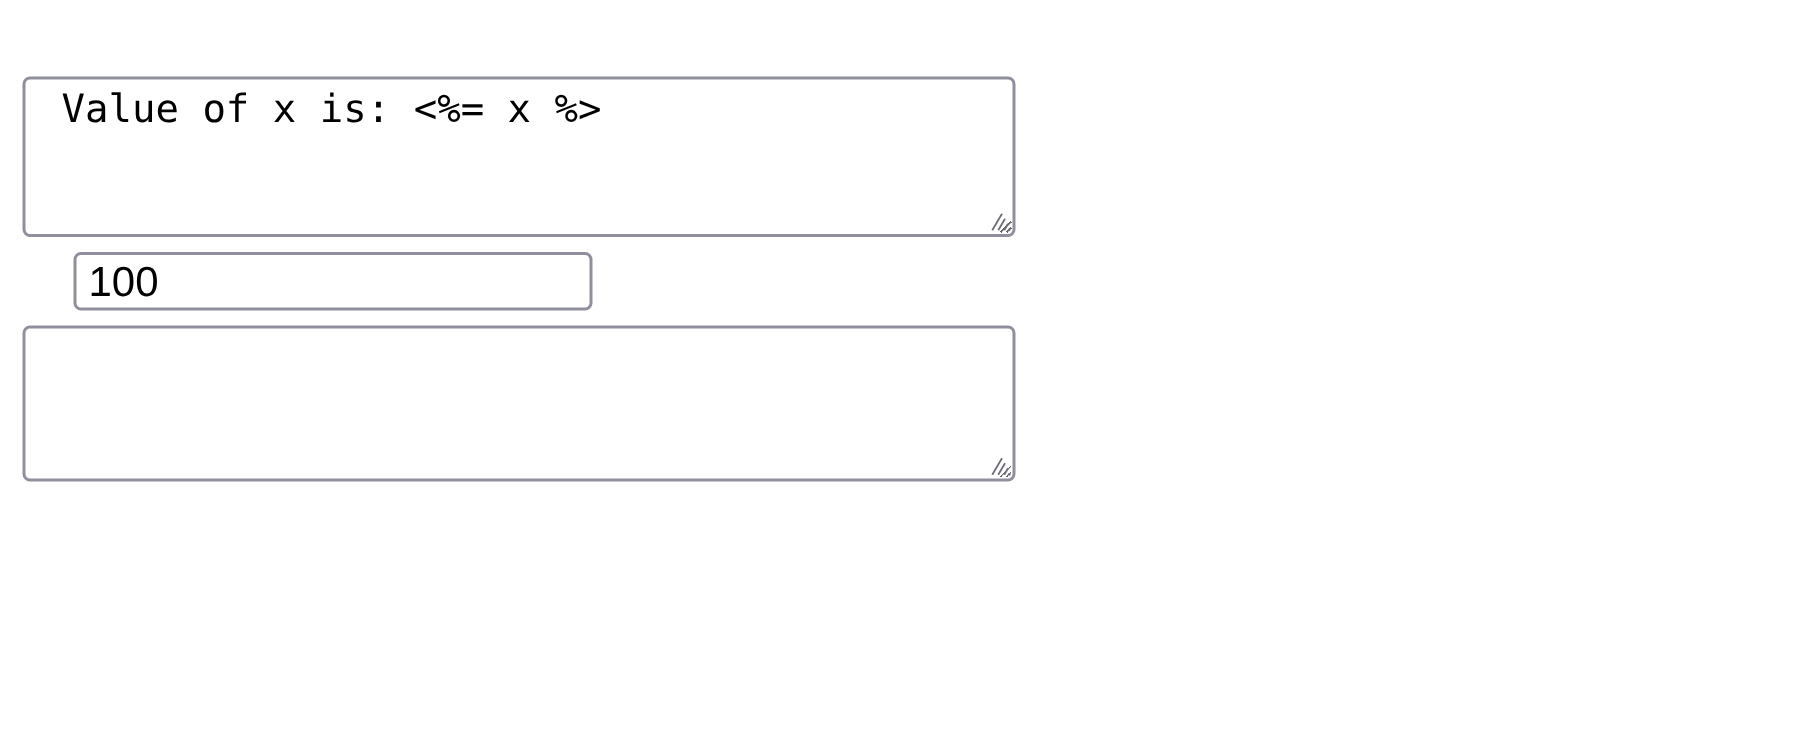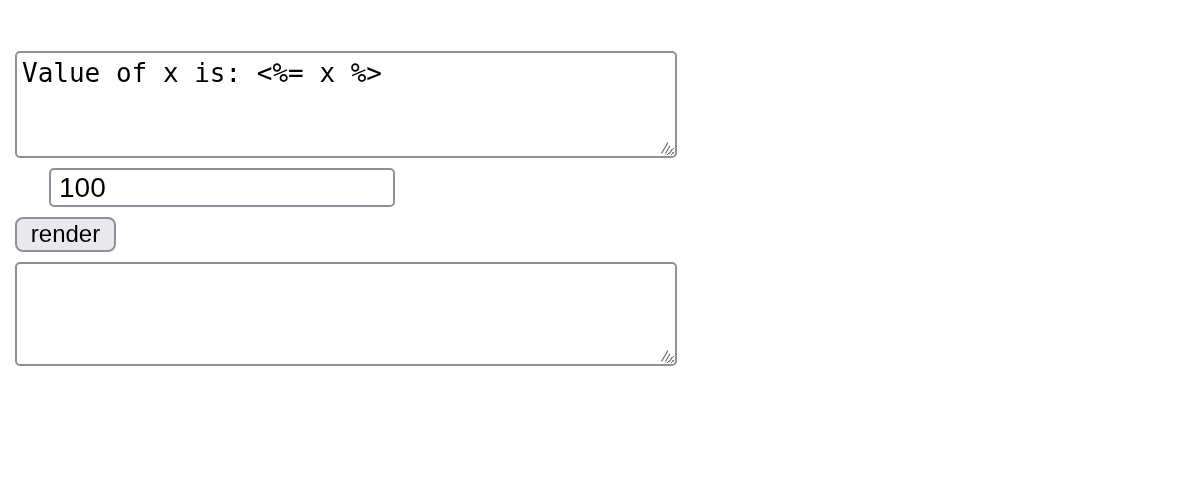--- a/index.html
+++ b/index.html
@@ -31,21 +31,21 @@
     width: 662px;
   }
   .wrap-template { margin-top: 51px; }
   .wrap-output   { margin-top: 10px; }
   textarea.ta {
     display: block;
     width: 662px;
     height: 107px;
     border: 2px solid #8f8f9d;
     border-radius: 5px;
-    padding: 5px 5px;
+    padding: 5px 24px;
     font-family: "DejaVu Sans Mono", monospace;
     font-size: 26px;
     line-height: 30px;
     color: #000000;
     background: #ffffff;
     resize: both;
     outline: none;
     overflow: auto;
   }
   .wrap-output textarea.ta { height: 104px; }
@@ -98,23 +98,20 @@
     <svg class="grip" viewBox="0 0 16 16" aria-hidden="true">
       <path d="M3.5 14.5 L10 3.5 M7.5 14.5 L12 6.8 M11.5 14.5 L14 10.2" stroke="#6e6e78" stroke-width="1.2" fill="none"></path>
       <circle cx="14.8" cy="14.2" r="0.9" fill="#6e6e78"></circle>
     </svg>
   </div>
 
   <div class="row-input">
     <input class="x-input" type="text" spellcheck="false" value="100" style="">
   </div>
 
-  <div class="row-button">
-    <button class="render-btn" type="button">render</button>
-  </div>
 
   <div class="ta-wrap wrap-output">
     <textarea class="ta" spellcheck="false" style=""></textarea>
     <svg class="grip" viewBox="0 0 16 16" aria-hidden="true">
       <path d="M3.5 14.5 L10 3.5 M7.5 14.5 L12 6.8 M11.5 14.5 L14 10.2" stroke="#6e6e78" stroke-width="1.2" fill="none"></path>
       <circle cx="14.8" cy="14.2" r="0.9" fill="#6e6e78"></circle>
     </svg>
   </div>
 
 </main>

